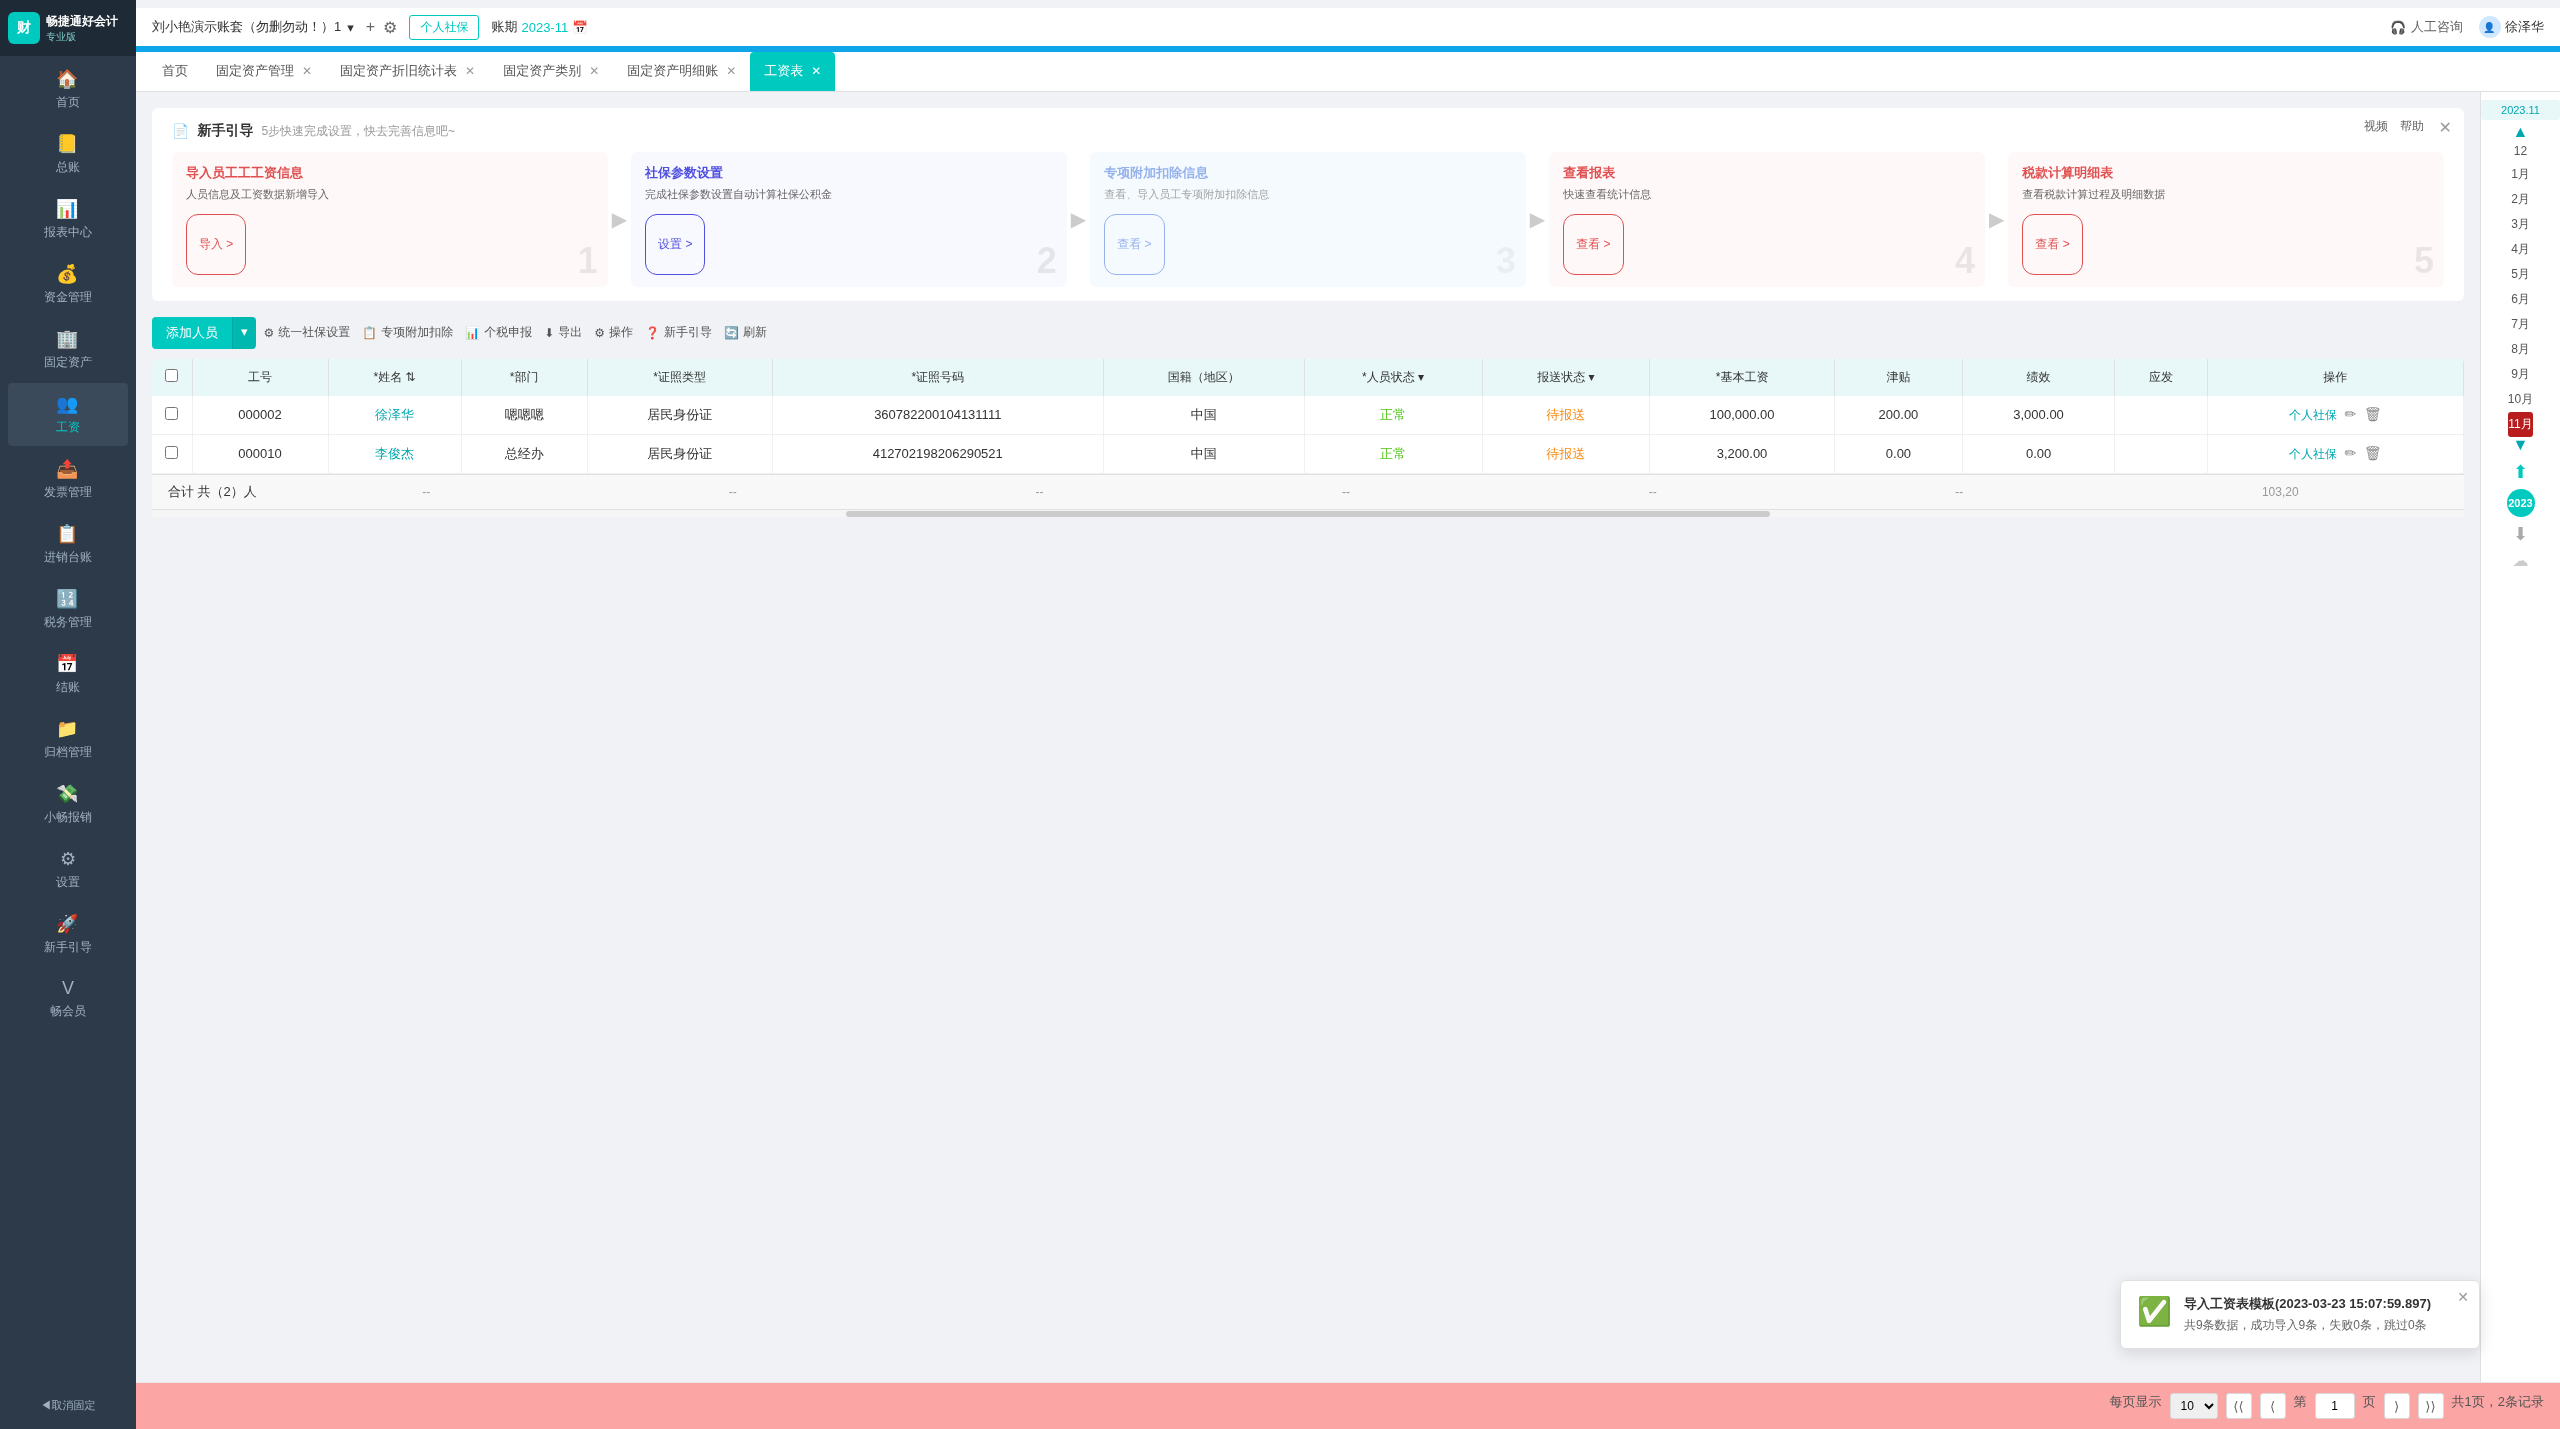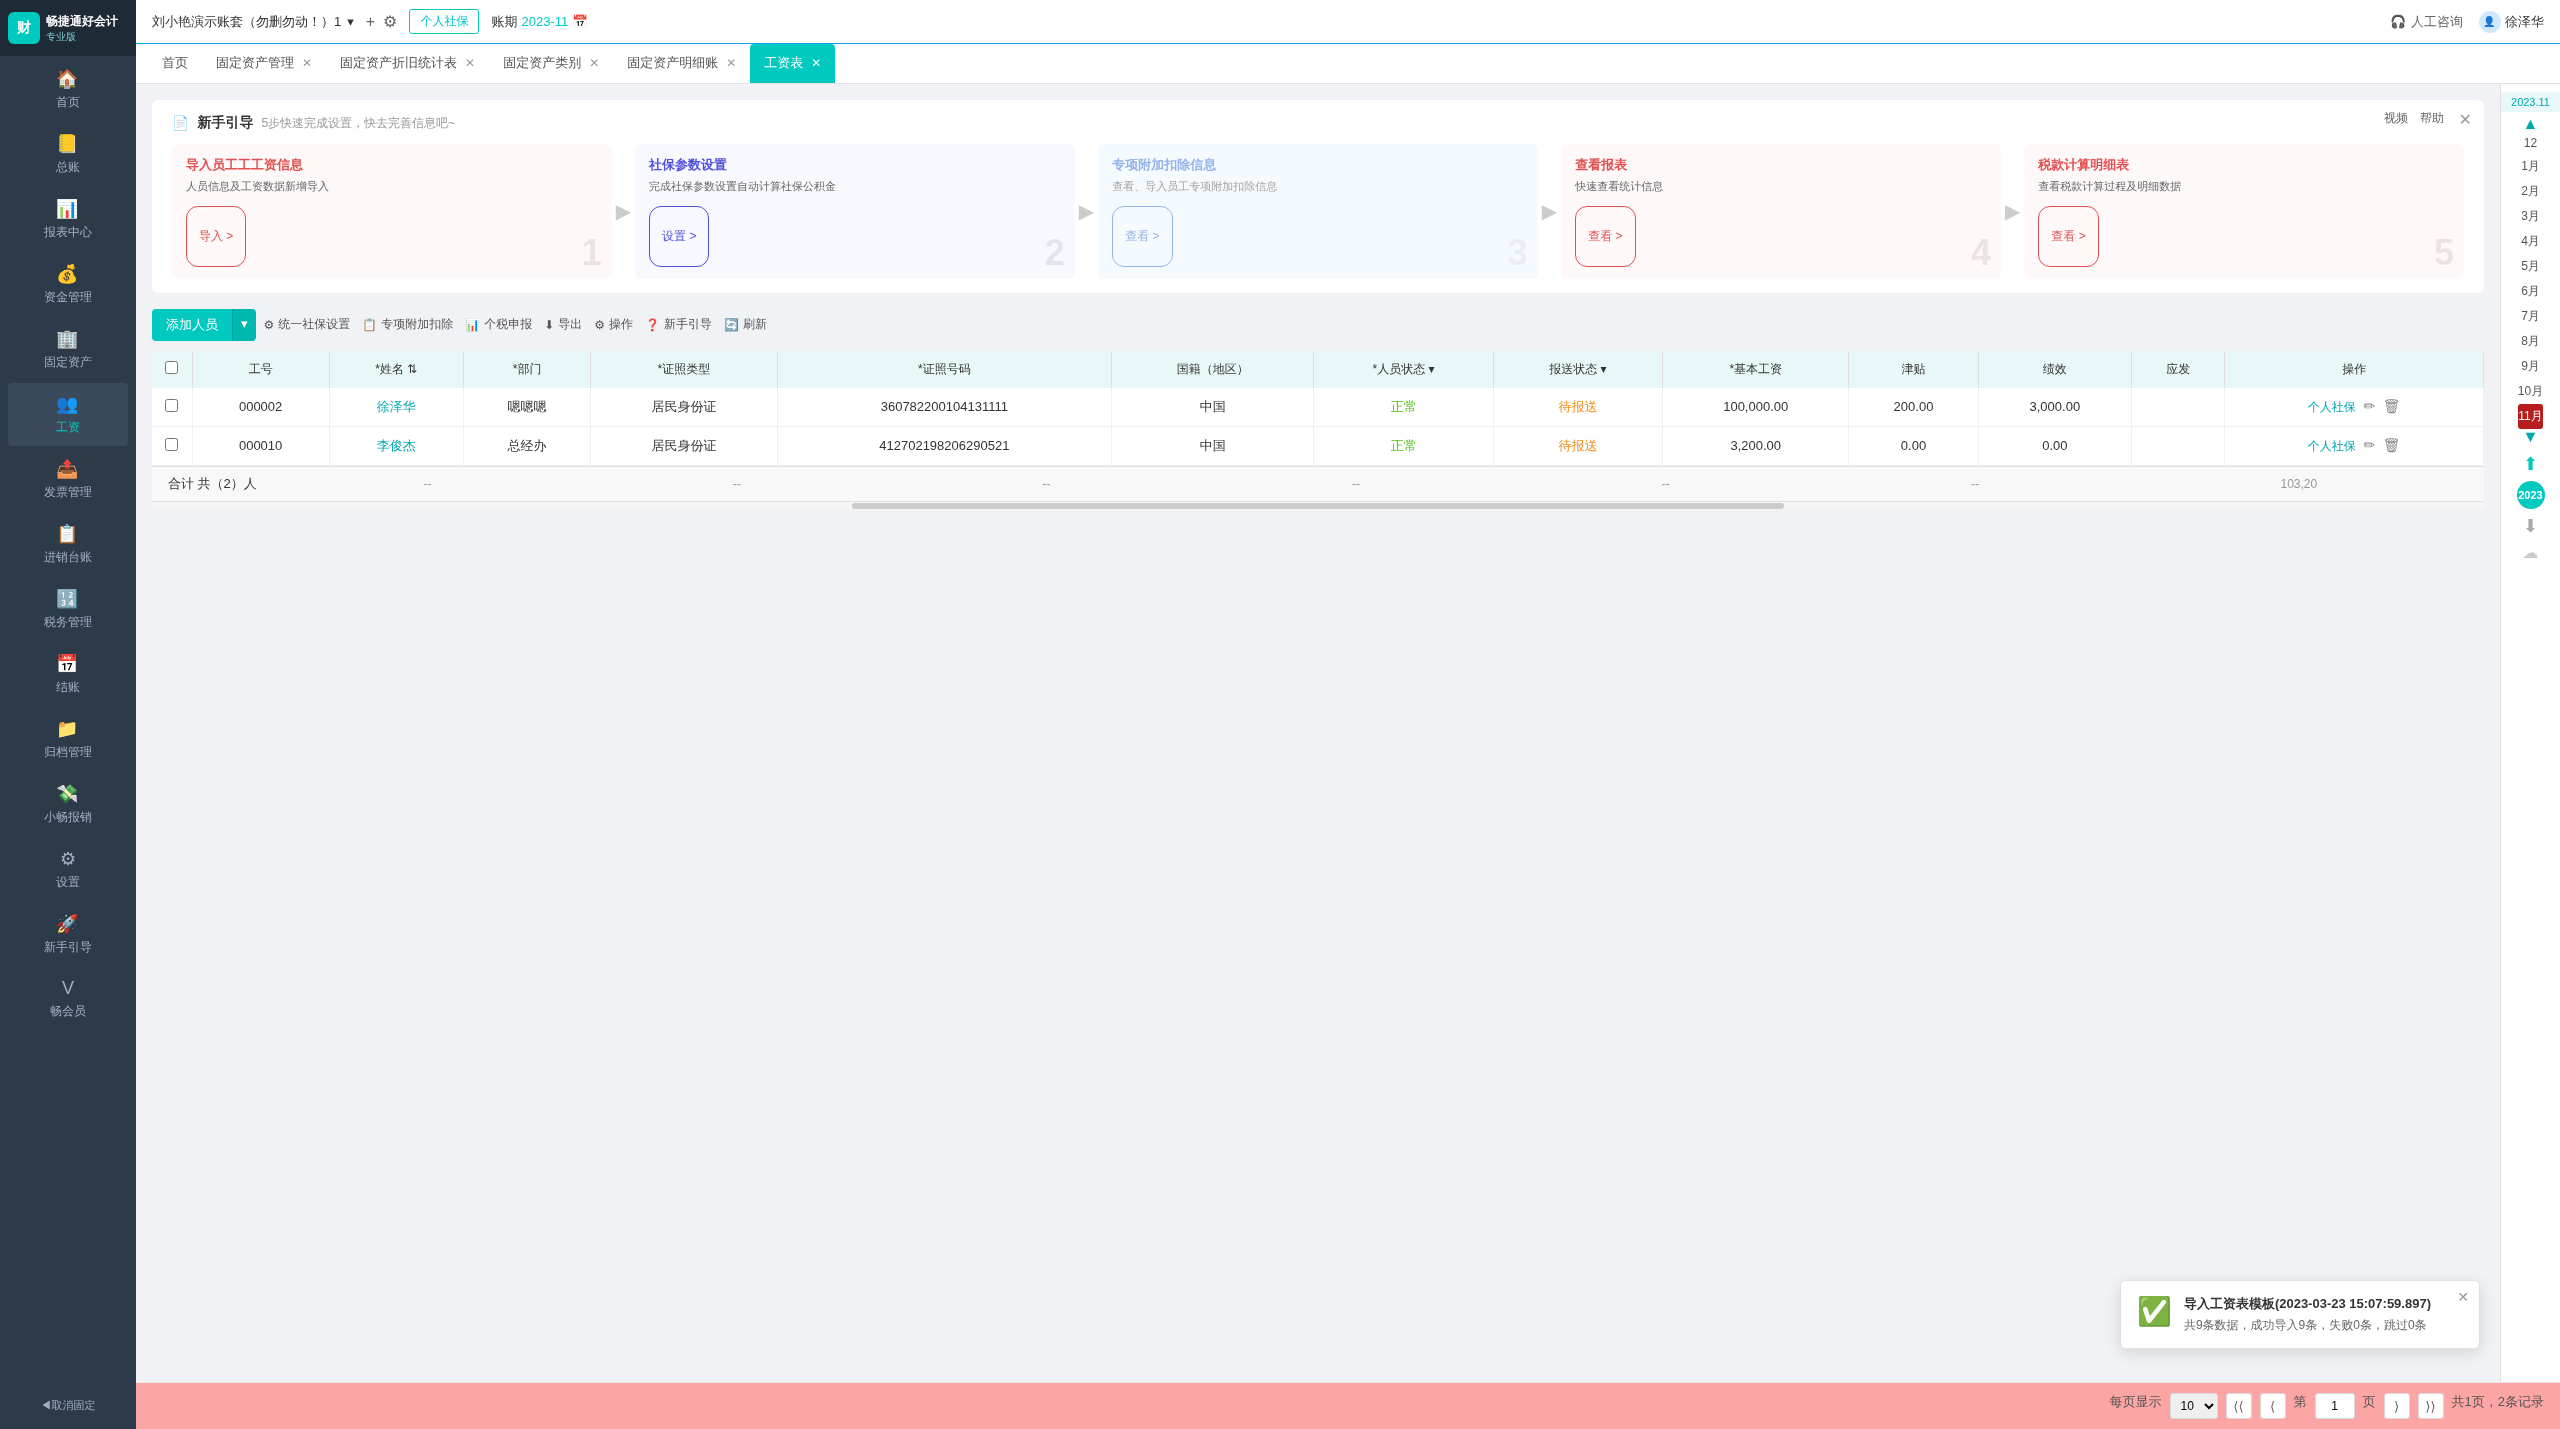--- a/index.html
+++ b/index.html
@@ -12,21 +12,21 @@
     .sidebar-item { display: flex; flex-direction: column; align-items: center; padding: 10px 4px; cursor: pointer; color: #a0b0c0; font-size: 12px; gap: 4px; border-radius: 4px; margin: 2px 8px; }
     .sidebar-item.active { background: #3a4a5a; color: #00c9c0; }
     .sidebar-item .icon { font-size: 18px; }
     .sidebar-bottom { margin-top: auto; padding: 8px; }
     .sidebar-cancel { color: #a0b0c0; font-size: 11px; padding: 8px; text-align: center; cursor: pointer; }
 
     
     .main { flex: 1; display: flex; flex-direction: column; overflow: hidden; }
 
     
-    .topbar { background: white; border-bottom: 1px solid #0ea5e9; padding: 0 16px; height: 44px; display: flex; align-items: center; gap: 12px; flex-shrink: 0; }
+    .topbar { background: white; border-bottom: 6px solid #0ea5e9; padding: 0 16px; height: 44px; display: flex; align-items: center; gap: 12px; flex-shrink: 0; margin-top: 8px; }
     .topbar-account { display: flex; align-items: center; gap: 6px; font-size: 13px; color: #333; }
     .topbar-icons { display: flex; align-items: center; gap: 8px; color: #666; }
     .topbar-icons span { cursor: pointer; font-size: 16px; }
     .topbar-btn { border: 1px solid #00c9c0; color: #00c9c0; padding: 3px 10px; border-radius: 3px; font-size: 12px; cursor: pointer; background: white; }
     .topbar-period { display: flex; align-items: center; gap: 4px; font-size: 13px; color: #333; }
     .topbar-right { margin-left: auto; display: flex; align-items: center; gap: 16px; }
     .topbar-service { display: flex; align-items: center; gap: 4px; color: #666; font-size: 13px; cursor: pointer; }
     .topbar-user { display: flex; align-items: center; gap: 4px; color: #333; font-size: 13px; }
 
     
@@ -101,21 +101,21 @@
     .page-btn { border: 1px solid #d9d9d9; background: white; width: 26px; height: 26px; border-radius: 3px; cursor: pointer; display: flex; align-items: center; justify-content: center; color: #666; }
     .page-input { border: 1px solid #d9d9d9; border-radius: 3px; width: 40px; height: 26px; text-align: center; font-size: 12px; }
 
     
     .status-bar { background: white; border-top: 1px solid #e8e8e8; padding: 5px 16px; display: flex; align-items: center; gap: 16px; font-size: 12px; color: #555; flex-shrink: 0; }
     .status-unauthorized { color: #ff4d4f; background: #fff1f0; border: 1px solid #ffa39e; padding: 1px 6px; border-radius: 2px; }
     .status-warning { color: #52c41a; }
     .status-link { color: #00a8b0; cursor: pointer; margin-left: auto; }
 
     
-    .calendar-panel { width: 60px; background: white; border-left: 1px solid #e0e0e0; display: flex; flex-direction: column; align-items: center; padding: 8px 0; flex-shrink: 0; font-size: 12px; }
+    .calendar-panel { width: 80px; background: white; border-left: 1px solid #e0e0e0; display: flex; flex-direction: column; align-items: center; padding: 8px 0; flex-shrink: 0; font-size: 12px; }
     .cal-year { background: #e8f8f8; color: #00a8b0; padding: 4px 6px; border-radius: 3px; font-size: 11px; margin-bottom: 4px; width: 100%; text-align: center; }
     .cal-nav-up, .cal-nav-down { color: #00a8b0; cursor: pointer; font-size: 16px; text-align: center; line-height: 1; }
     .cal-month { padding: 4px 0; cursor: pointer; text-align: center; width: 100%; color: #555; font-size: 12px; }
     .cal-month.active { background: #b91c1c; color: white; border-radius: 3px; }
 
     
     .toast { position: fixed; bottom: 80px; right: 80px; background: white; border: 1px solid #e0e0e0; border-radius: 6px; padding: 14px 16px; display: flex; align-items: flex-start; gap: 12px; box-shadow: 0 4px 16px rgba(0,0,0,0.12); min-width: 360px; max-width: 420px; z-index: 1000; }
     .toast-close { position: absolute; top: 8px; right: 10px; cursor: pointer; color: #999; font-size: 14px; }
     .toast-icon { color: #52c41a; font-size: 28px; flex-shrink: 0; }
     .toast-content { flex: 1; }

